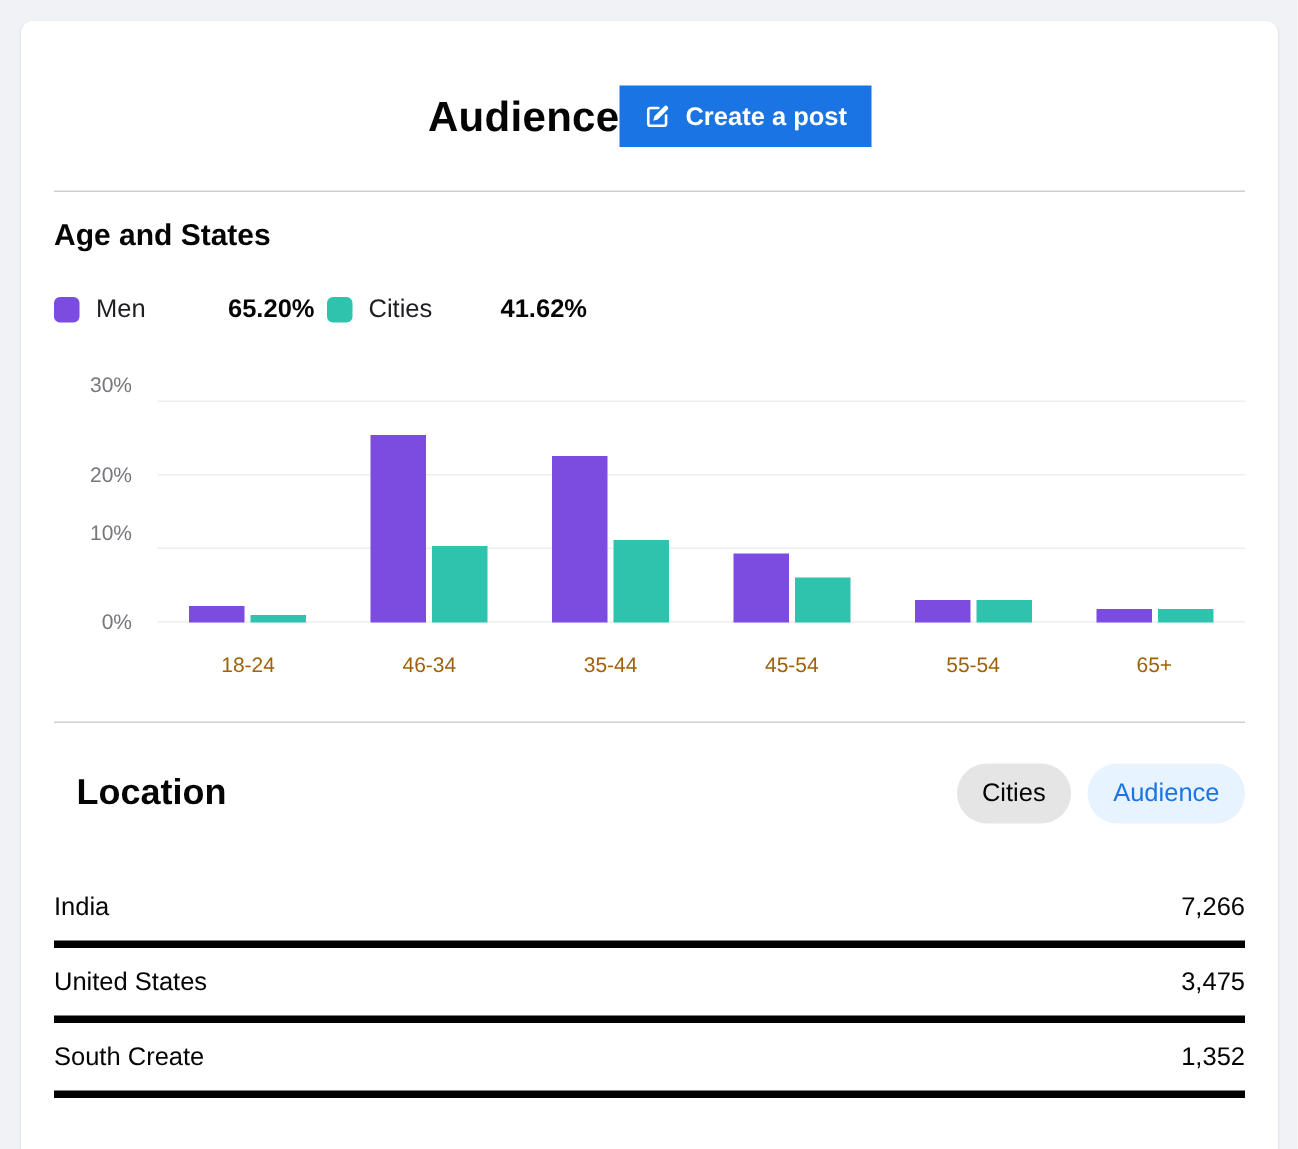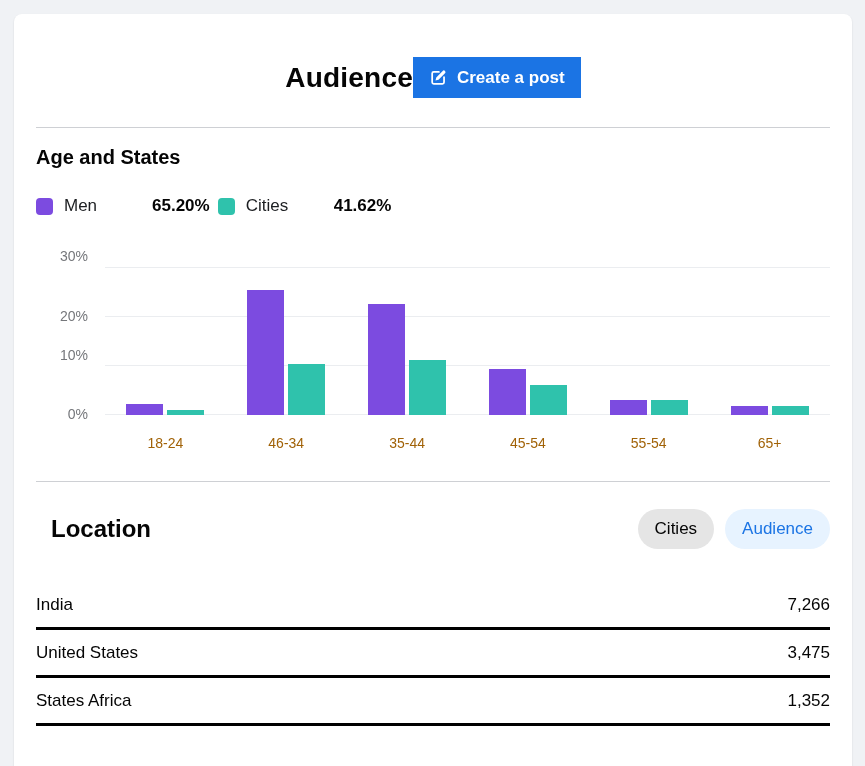--- a/index.html
+++ b/index.html
@@ -30,21 +30,21 @@
   .xtick { flex:1; text-align:center; font-size:14px; color:#a16207; line-height:17px; }
   .loc-header { display:flex; justify-content:space-between; align-items:center; margin-top:27px;margin-left:15px; }
   .loc-title { font-size:24px; font-weight:700; }
   .pill-group { display:flex; gap:11px; }
   .pill { height:40px; border:none; border-radius:20px; padding:0 17px; font-size:17px;
           font-family:"Liberation Sans",sans-serif; cursor:pointer; }
   .pill-cities { background:#e5e5e5; color:#050505; }
   .pill-countries { background:#e7f3ff; color:#1b74e4; font-weight:500; }
   .loc-list { margin-top:33px; }
   .loc-row { display:flex; justify-content:space-between; align-items:center; padding:12px 0;
-          border-bottom:3px solid #000000; font-size:17px; line-height:21px; }
+          border-bottom:5px solid #000000; font-size:17px; line-height:21px; }
 </style>
 </head>
 <body>
 
 <div class="card">
 
   <div class="card-header">
     <h1 class="page-title">Audience</h1>
     <button class="btn-primary">
       <span style="display:flex;">
@@ -136,19 +136,19 @@
     <div class="loc-list" id="country-list">
         <div class="loc-row">
           <div class="loc-name">India</div>
           <div class="loc-value">7,266</div>
         </div>
         <div class="loc-row">
           <div class="loc-name">United States</div>
           <div class="loc-value">3,475</div>
         </div>
         <div class="loc-row">
-          <div class="loc-name">States Africa</div>
+          <div class="loc-name">South Create</div>
           <div class="loc-value">1,352</div>
         </div>
       </div>
   </section>
 
 </div>
 
 </body></html>

